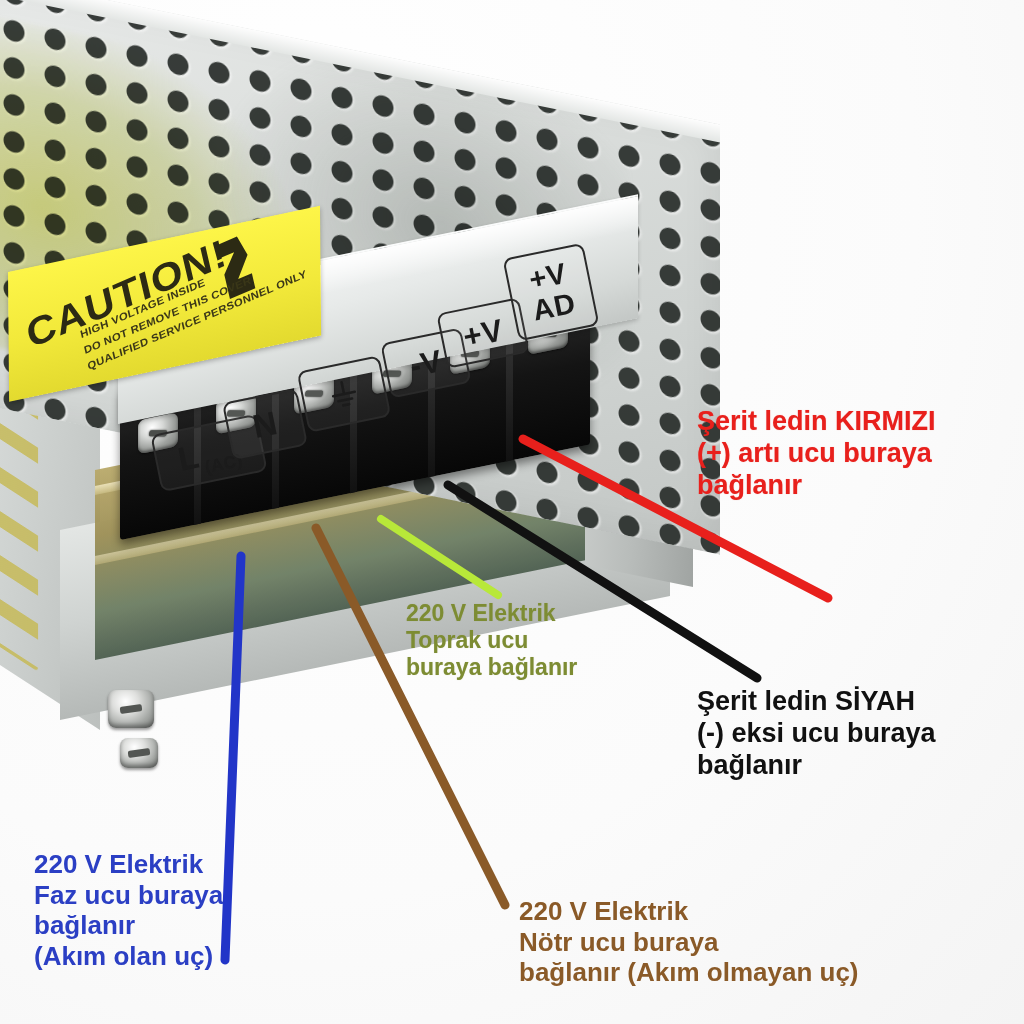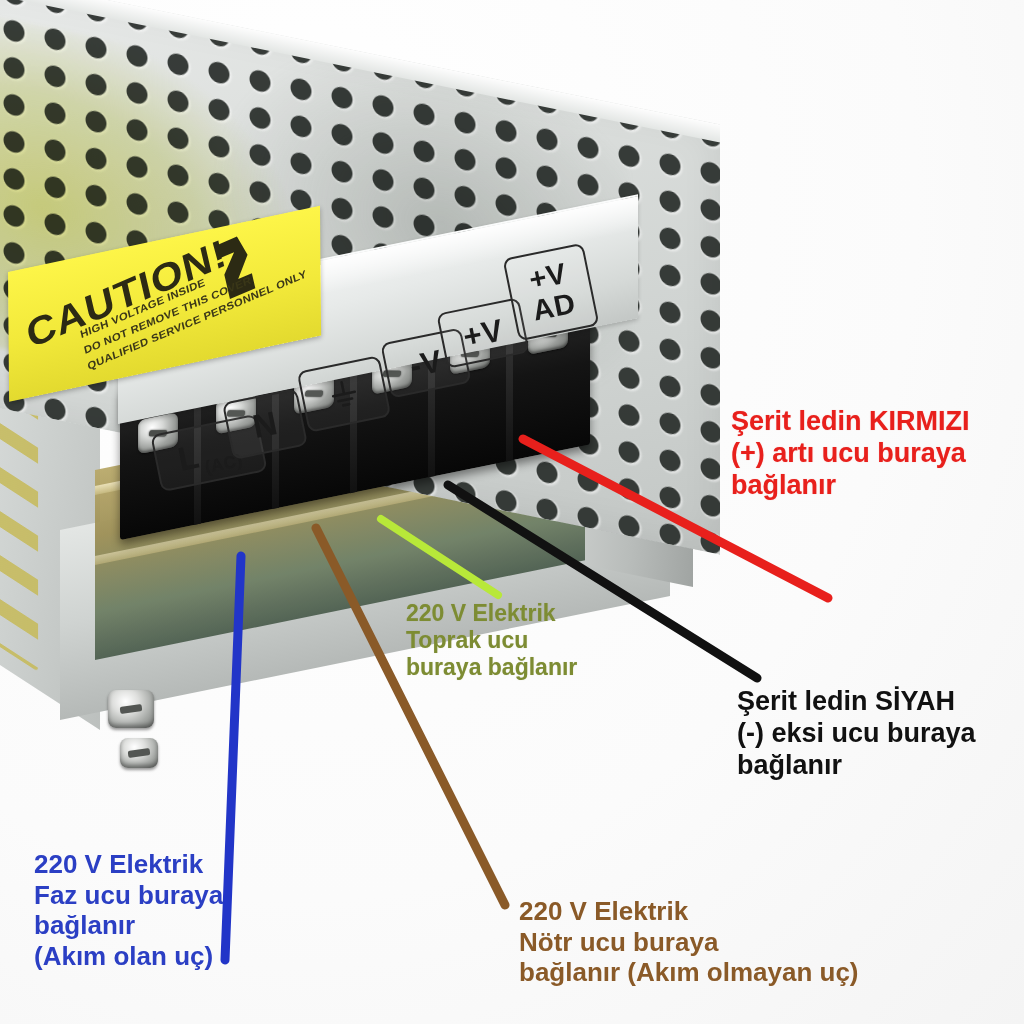--- a/index.html
+++ b/index.html
@@ -126,22 +126,22 @@
   .caution-lines{position:absolute;left:70px;top:70px;transform:rotate(-12deg);
     transform-origin:left top;font-size:11px;font-weight:700;color:#3a3718;
     line-height:1.55;letter-spacing:.3px;white-space:nowrap;}
 
   
   .lines{position:absolute;left:0;top:0;width:1024px;height:1024px;pointer-events:none;}
 
   
   .anno{position:absolute;font-weight:700;line-height:1.18;white-space:pre-line;}
   .anno.red   {color:#e8201c;font-size:27px;left:697px;top:406px;
-               text-shadow:0 0 1px rgba(232,32,28,.35);margin-left:34px;}
-  .anno.black {color:#111111;font-size:27px;left:697px;top:686px;margin-left:40px;}
+               text-shadow:0 0 1px rgba(232,32,28,.35);}
+  .anno.black {color:#111111;font-size:27px;left:697px;top:686px;}
   .anno.green {color:#7d8c33;font-size:23px;left:406px;top:600px;
                text-shadow:0 0 1px rgba(125,140,51,.3);}
   .anno.blue  {color:#2b3fc4;font-size:26px;left:34px;top:849px;}
   .anno.brown {color:#8a5a28;font-size:26px;left:519px;top:896px;}
 </style>
 </head>
 <body>
 
 <div id="stage">
 

